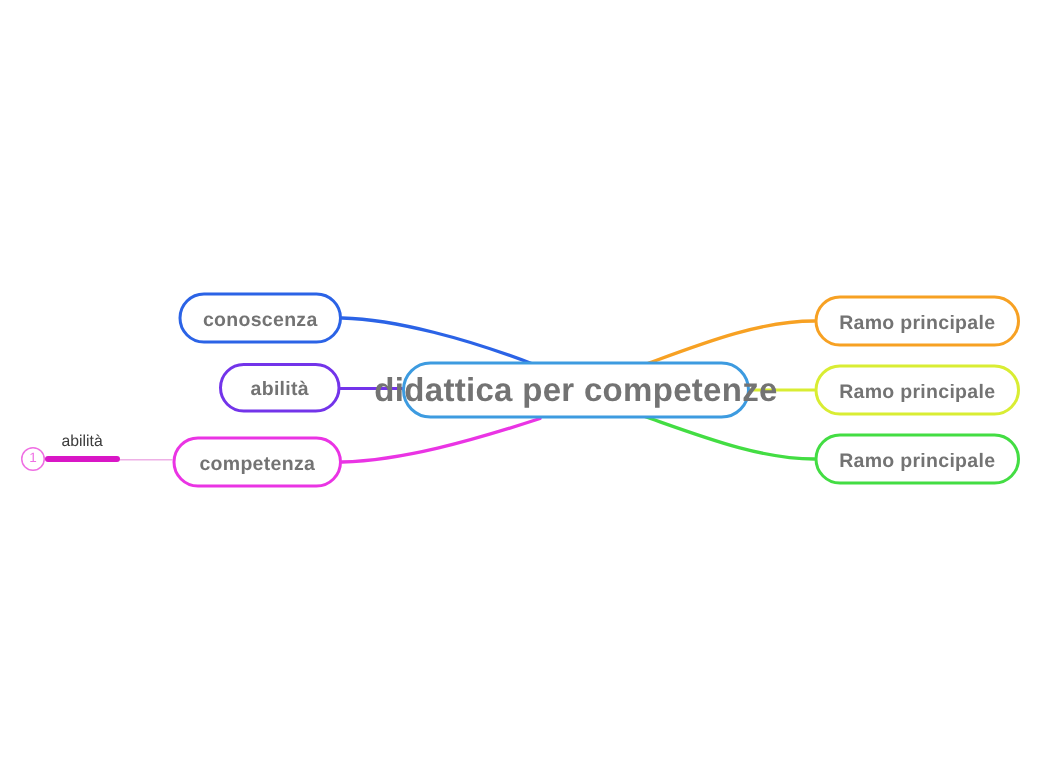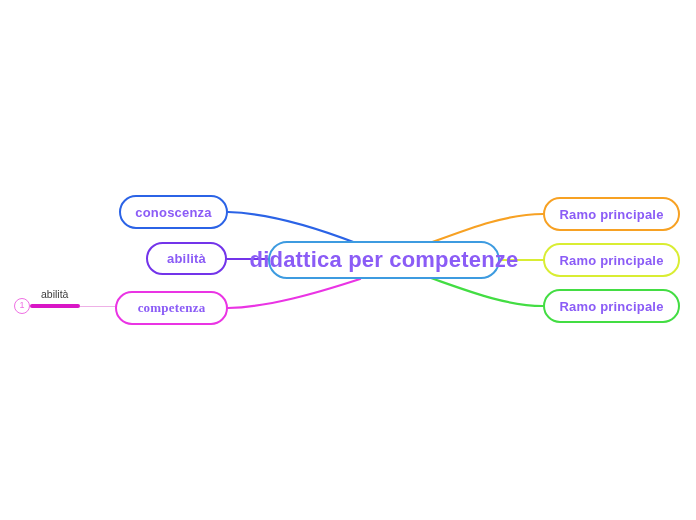--- a/index.html
+++ b/index.html
@@ -22,21 +22,21 @@
 
   .node {
     position: absolute;
     background: #ffffff;
     border: 2px solid #737373;
     border-radius: 20px;
     display: flex;
     align-items: center;
     justify-content: center;
     font-weight: bold;
-    color: #8b5cf6;
+    color: #737373;
     font-size: 13px;
     letter-spacing: 0.2px;
     cursor: default;
     white-space: nowrap;
   }
 
   .node-root {
     font-size: 22px;
     border-radius: 19px;
   }
@@ -92,21 +92,21 @@
 
   <div class="rel-circle" style="border-color: rgb(239, 111, 227);">1</div>
   <div class="rel-line-main" style="background-color: rgb(217, 22, 198);"></div>
   <div class="rel-line-tail" style="background-color: rgb(238, 176, 230);"></div>
   <div class="rel-label">abilità</div>
 
   <div class="node" style="left: 119px; top: 195px; width: 109px; height: 34px; border-color: rgb(43, 99, 230);">conoscenza</div>
 
   <div class="node" style="left: 146px; top: 242px; width: 81px; height: 33px; border-color: rgb(115, 52, 234);">abilità</div>
 
-  <div class="node" style="left: 115px; top: 291px; width: 113px; height: 34px; border-color: rgb(234, 52, 228); font-family: Liberation Serif, serif;">competenza</div>
+  <div class="node" style="left: 115px; top: 291px; width: 113px; height: 34px; border-color: rgb(234, 52, 228);">competenza</div>
 
   <div class="node node-root" style="left: 268px; top: 241px; width: 232px; height: 38px; border-color: rgb(61, 155, 224);">didattica per competenze</div>
 
   <div class="node" style="left: 543px; top: 197px; width: 137px; height: 34px; border-color: rgb(247, 161, 35);">Ramo principale</div>
 
   <div class="node" style="left: 543px; top: 243px; width: 137px; height: 34px; border-color: rgb(217, 237, 51);">Ramo principale</div>
 
   <div class="node" style="left: 543px; top: 289px; width: 137px; height: 34px; border-color: rgb(67, 221, 67);">Ramo principale</div>
 
 </div>

